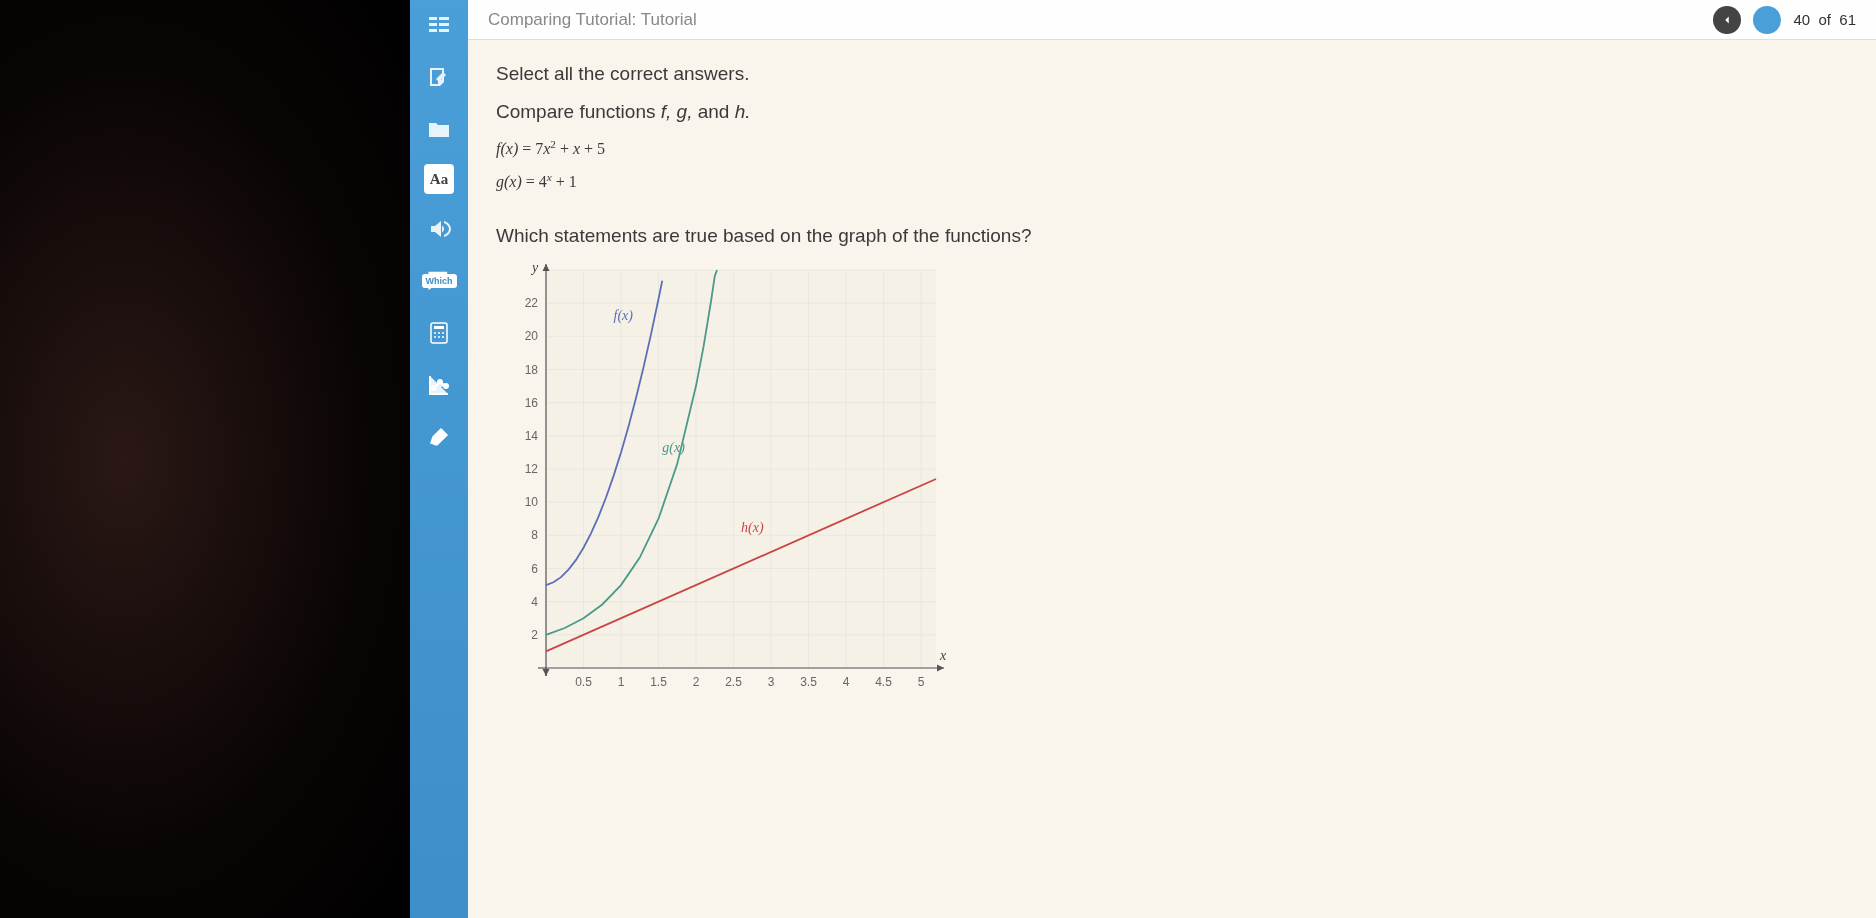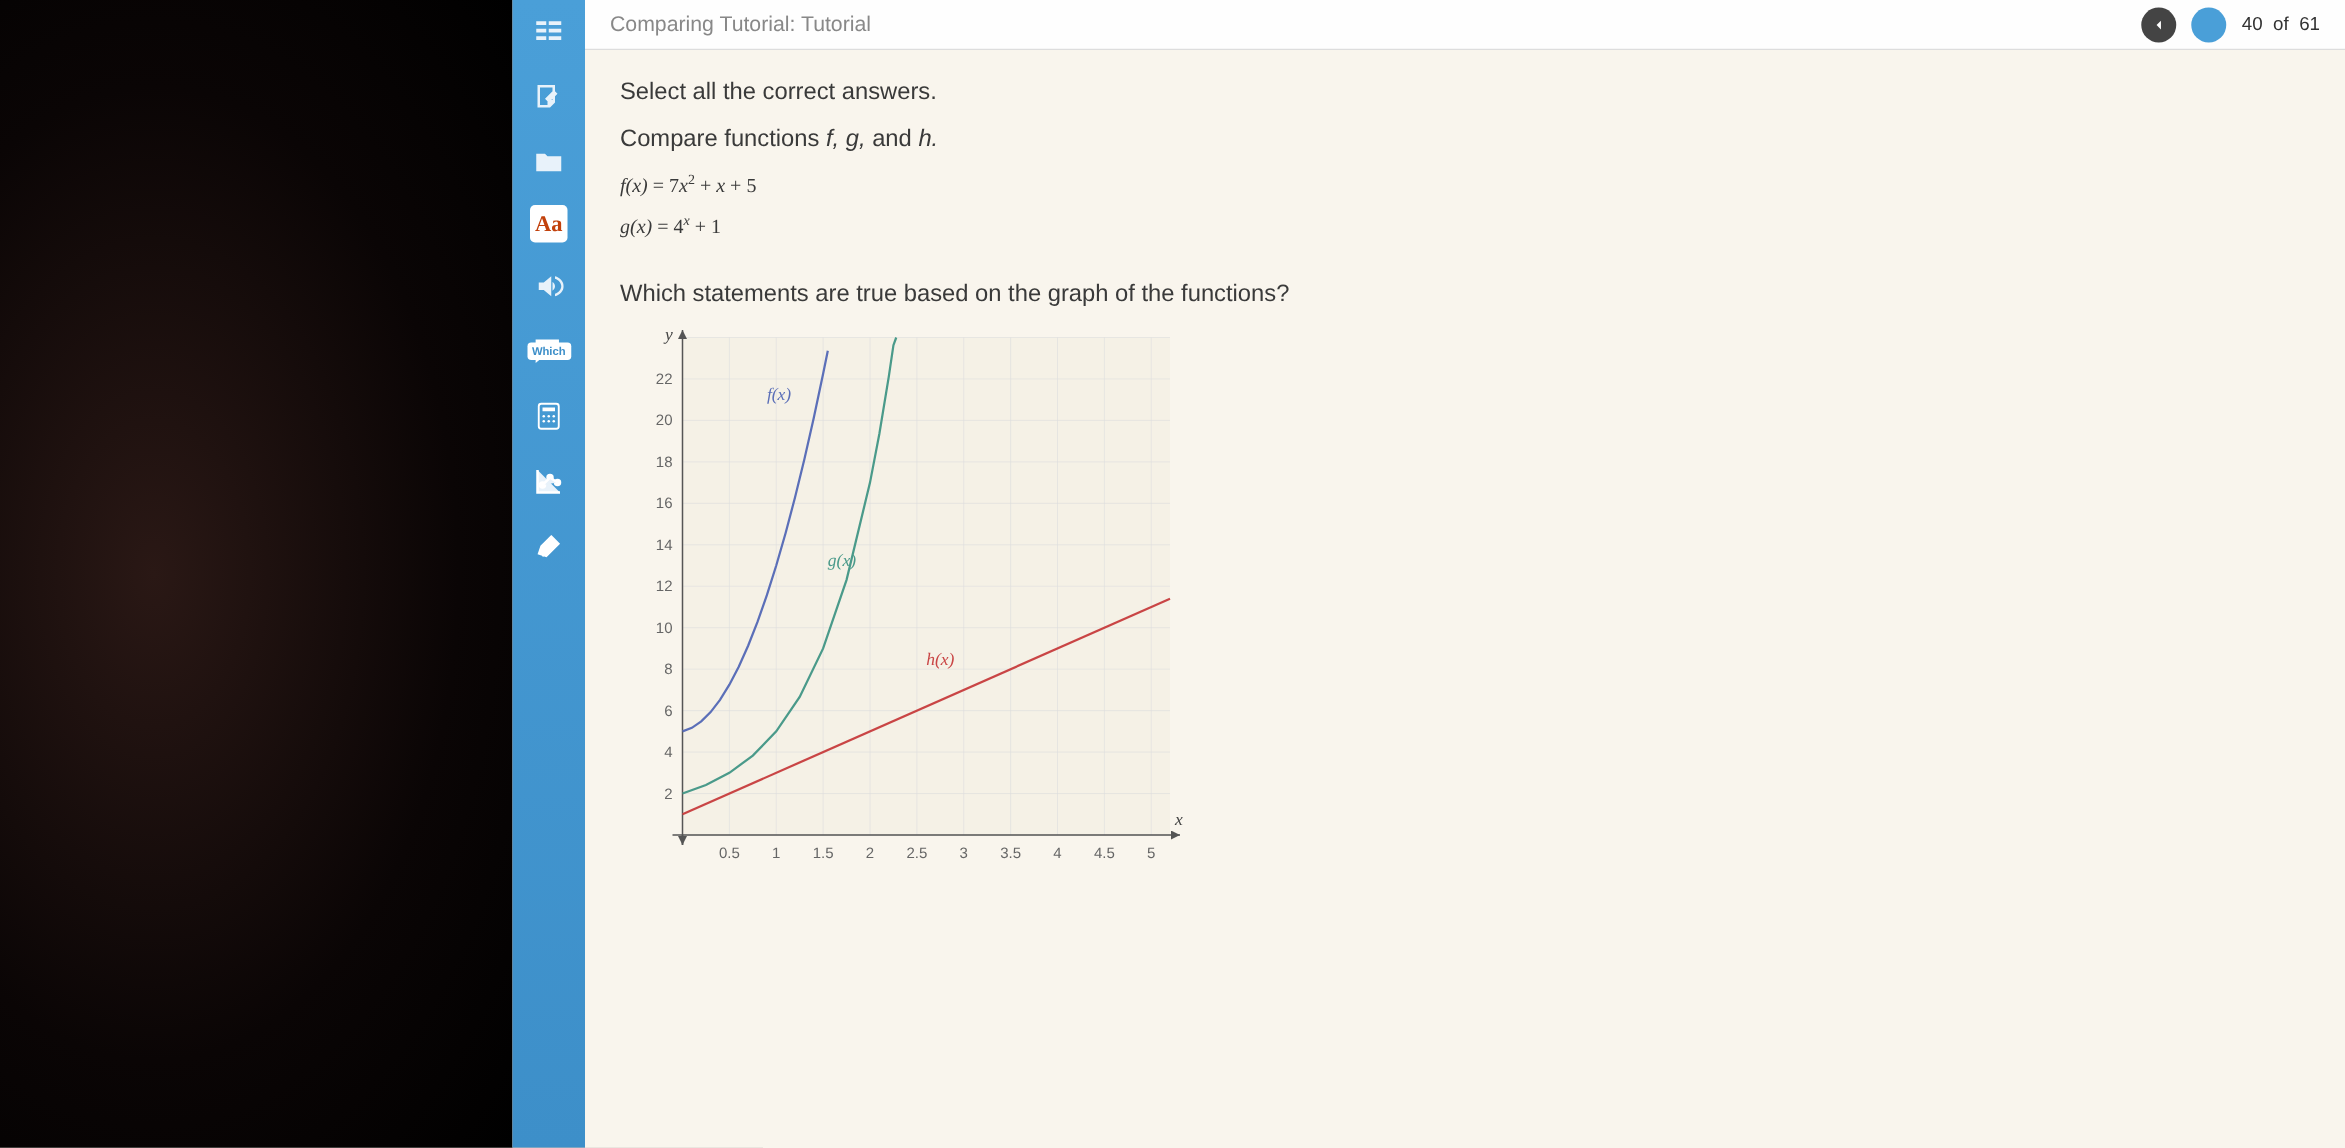--- a/index.html
+++ b/index.html
@@ -118,21 +118,21 @@
       <svg viewBox="0 0 24 24">
           <path d="M3 3h14v14l-4 4H3V3zm2 2v14h6v-4h4V5H5zm11 2l3 3-7 7-3-3 7-7z"></path>
         </svg>
     </div>
     <div class="sidebar-icon">
       <svg viewBox="0 0 24 24">
           <path d="M2 6h7l2 2h11v12H2V6z"></path>
         </svg>
     </div>
     <div class="sidebar-icon" style="background:#fff;border-radius:4px;width:30px;height:30px;">
-      <span style="color:#c2410c;font-weight:bold;font-size:18px;font-family:serif;text-align:center;">Aa</span>
+      <span style="color:#404040;font-weight:bold;font-size:15px;font-family:serif;text-align:center;">Aa</span>
     </div>
     <div class="sidebar-icon">
       <svg viewBox="0 0 24 24">
           <path d="M4 9v6h4l6 5V4l-6 5H4zm13 3c0-1.5-.8-2.8-2-3.5v7c1.2-.7 2-2 2-3.5zm0-8v2c2.9.9 5 3.5 5 6s-2.1 5.1-5 6v2c4-1 7-4.5 7-8s-3-7-7-8z"></path>
         </svg>
     </div>
     <div class="sidebar-icon">
       <svg viewBox="0 0 24 24" style="width:28px;height:28px;">
           <path d="M3 4h16v12H8l-5 4V4z" fill="#fff"></path>
         </svg>

